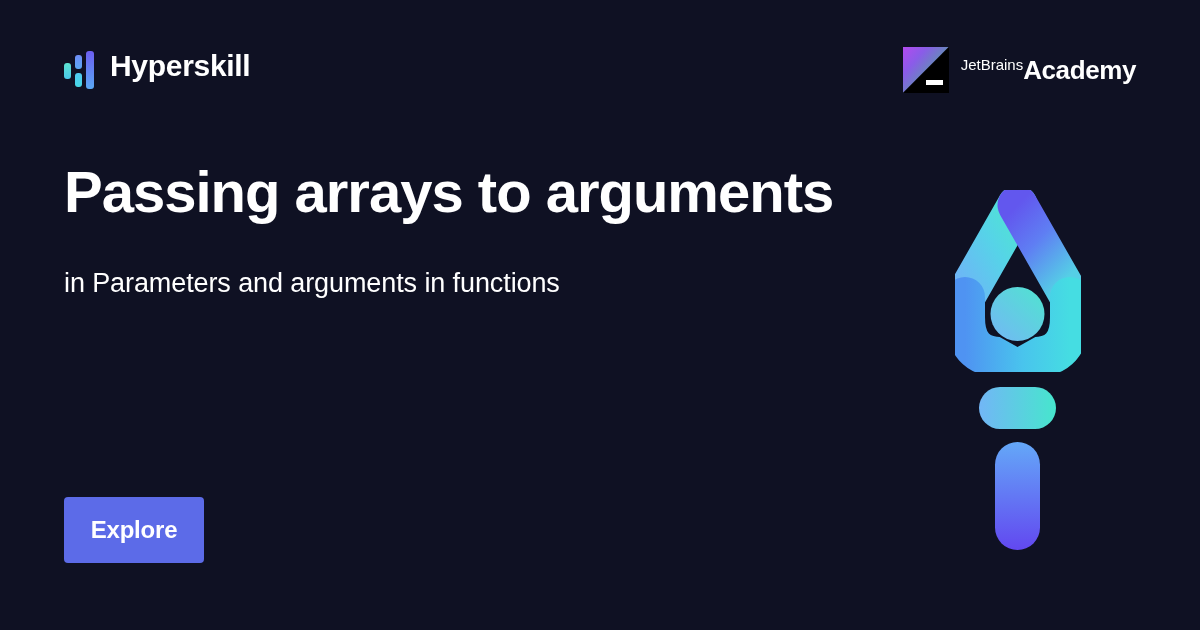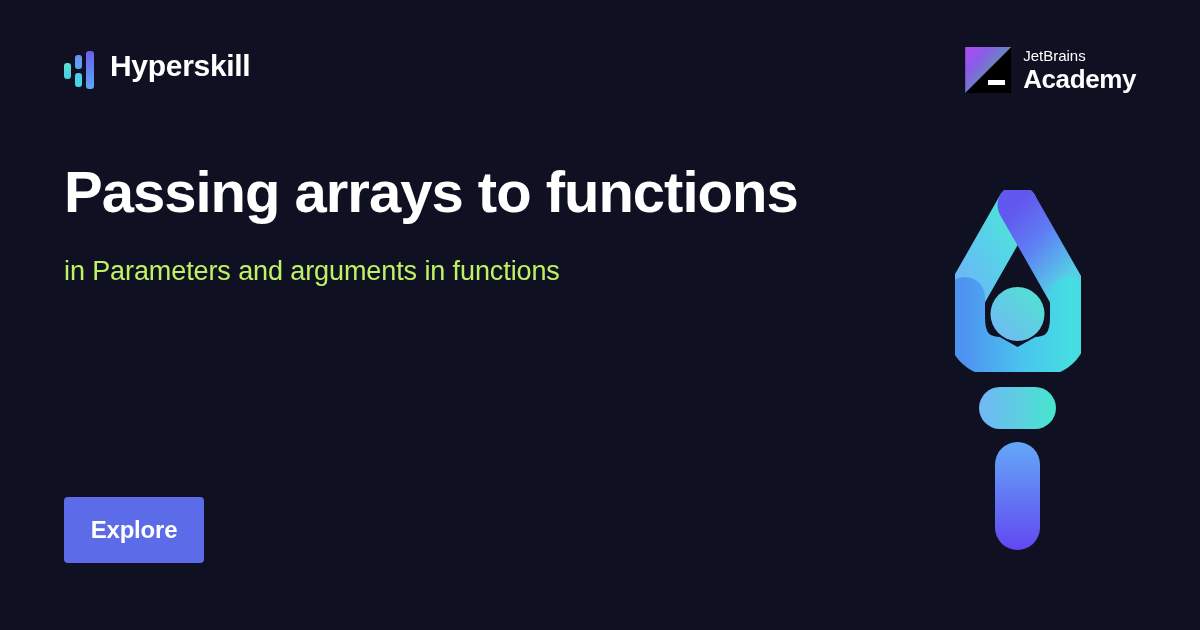--- a/index.html
+++ b/index.html
@@ -68,21 +68,21 @@
     position:absolute; inset:0;
     background:linear-gradient(130deg,#b34af0 0%,#8a5ce8 28%,#2fd074 100%);
     clip-path:polygon(0 0, 100% 0, 0 100%);
   }
   .jb-mark .dash {
     position:absolute;
     right:6px; bottom:8px;
     width:17px; height:5px;
     background:#ffffff;
   }
-  .jb-words { display:flex; flex-direction:column; line-height:1; }
+  .jb-words { display:flex; flex-direction:row; line-height:1; }
   .jb-words .top {
     font-size:15px; font-weight:400; color:#ffffff;
     letter-spacing:0px; margin-bottom:3px;
   }
   .jb-words .bottom {
     font-size:26px; font-weight:700; color:#ffffff;
     letter-spacing:-0.4px;
     text-align:right;
   }
 
@@ -93,24 +93,24 @@
     width:800px;
   }
   .title {
     font-size:58px;
     font-weight:700;
     line-height:1.1;
     letter-spacing:-1px;
     color:#ffffff;
   }
   .subtitle {
-    margin-top:32px;
+    margin-top:44px;
     font-size:27px;
     font-weight:400;
-    color:#bef264;
+    color:#ffffff;
     letter-spacing:-0.1px;
   }
   .explore-btn {
     position:absolute;
     left:64px; top:497px;
     width:140px; height:66px;
     background:#5c6be8;
     border:none;
     border-radius:4px;
     color:#ffffff;
@@ -158,21 +158,21 @@
       <span class="jb-words">
         <span class="top">JetBrains</span>
         <span class="bottom">Academy</span>
       </span>
     </div>
   </div>
 
 </div>
 
 <div class="content">
-  <h1 class="title">Passing arrays to functions</h1>
+  <h1 class="title">Passing arrays to arguments</h1>
   <p class="subtitle">in Parameters and arguments in functions</p>
 </div>
 
 <button class="explore-btn">Explore</button>
 
 <div class="graphic">
   <svg viewBox="0 0 145 365" xmlns="http://www.w3.org/2000/svg" aria-hidden="true">
     <defs>
       <linearGradient id="gLeft" x1="0" y1="1" x2="1" y2="0">
         <stop offset="0%" stop-color="#6fb4f7"></stop>

